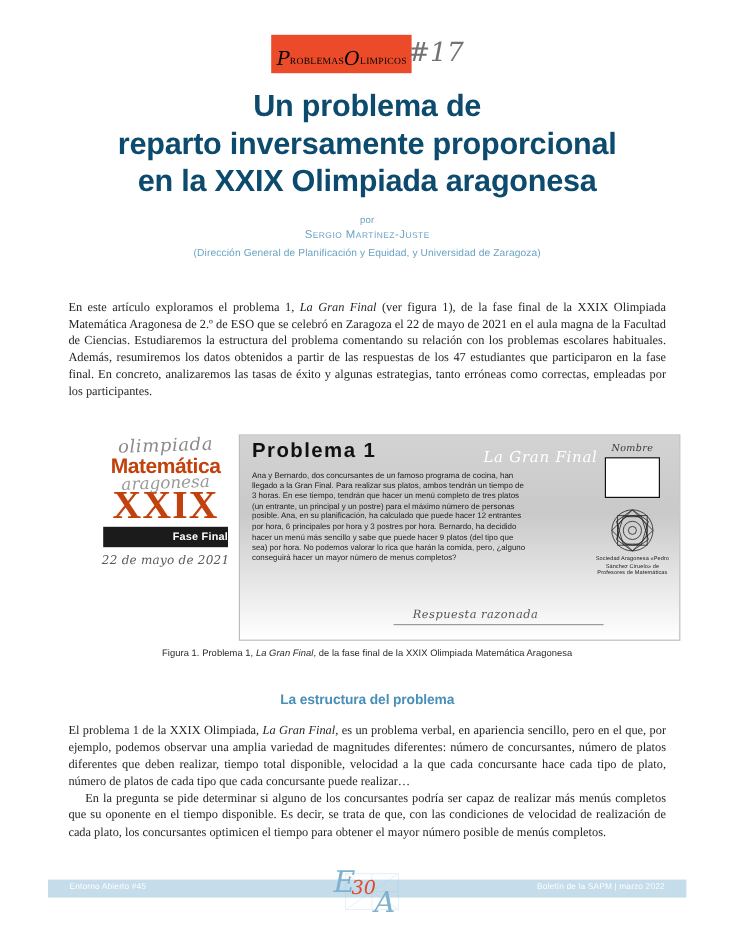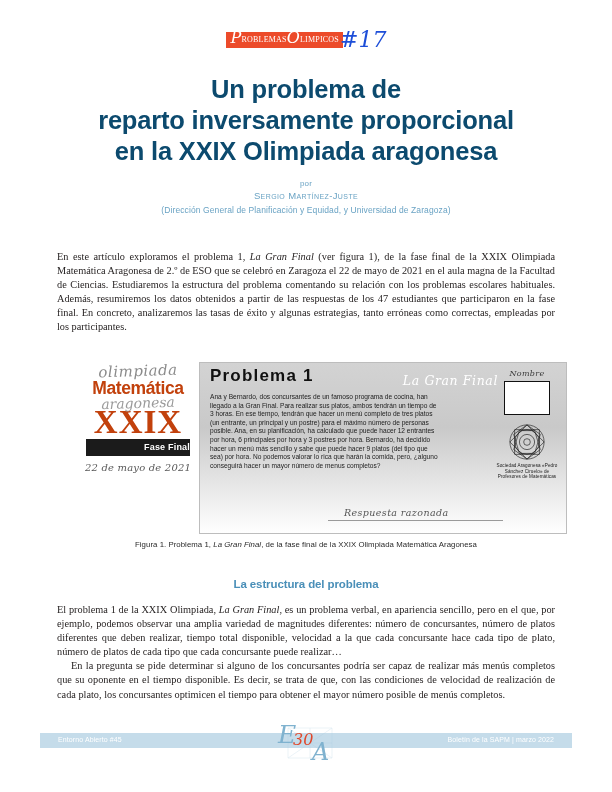--- a/index.html
+++ b/index.html
@@ -34,22 +34,22 @@
   }
   .badge-wrap {
     display: inline-block;
     position: relative;
     white-space: nowrap;
     line-height: 1;
   }
   .badge-box {
     display: inline-block;
     background: #ec4b2a;
-    color: #ffffff;
-    padding: 0 4px 4px 5px;
+    color: #000000;
+    padding: 14px 4px 4px 5px;
     font-family: "Liberation Serif", serif;
     font-size: 12.5px;
     letter-spacing: .2px;
     vertical-align: middle;
     position: relative;
     top: -1px;
   }
   .badge-box .cap {
     font-family: "DejaVu Serif", serif;
     font-style: italic;
@@ -57,21 +57,21 @@
     line-height: 0;
     position: relative;
     top: 1px;
   }
   .badge-box .sm {
     font-variant: small-caps;
     font-size: 11.5px;
   }
   .badge-num {
     display: inline-block;
-    color: #1d4ed8;
+    color: #737373;
     font-family: "DejaVu Serif", serif;
     font-style: italic;
     font-weight: 400;
     font-size: 22px;
     vertical-align: middle;
     margin-left: -3px;
     position: relative;
     top: -1px;
   }
 

